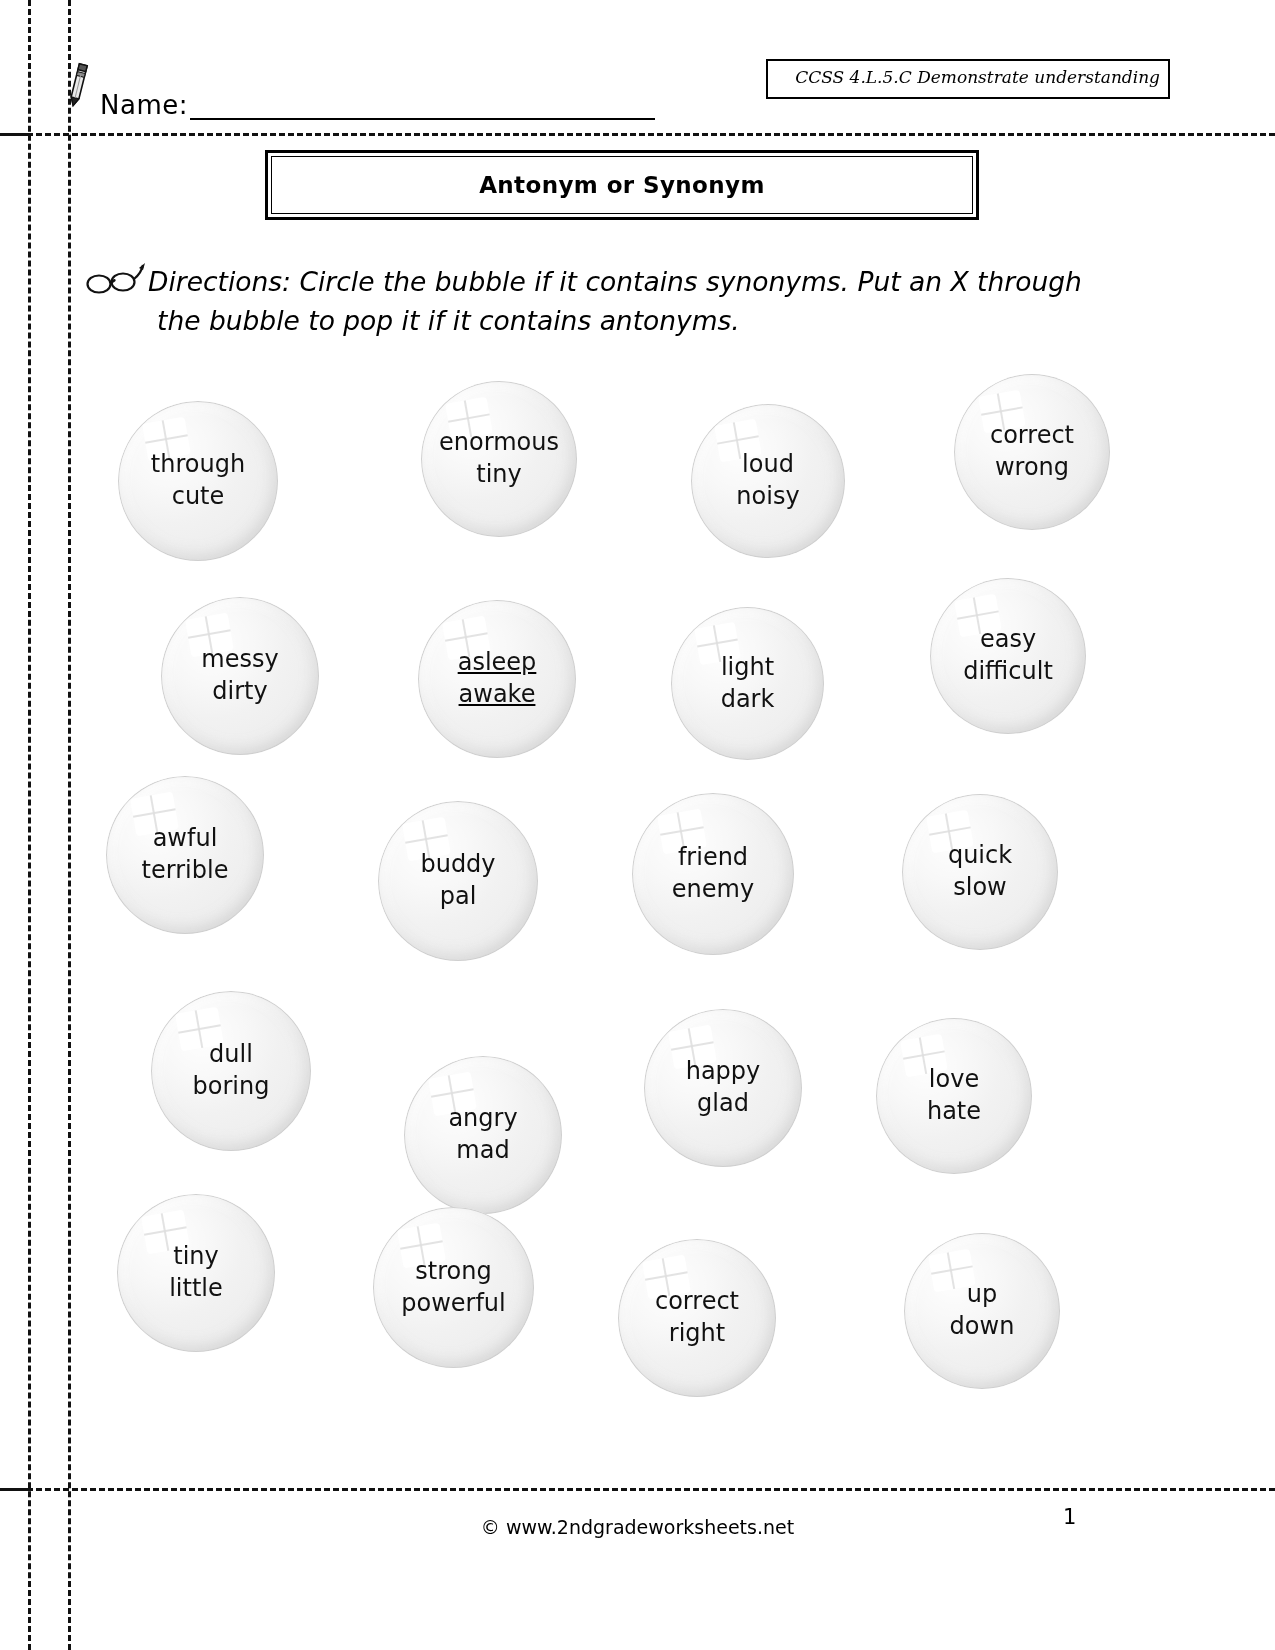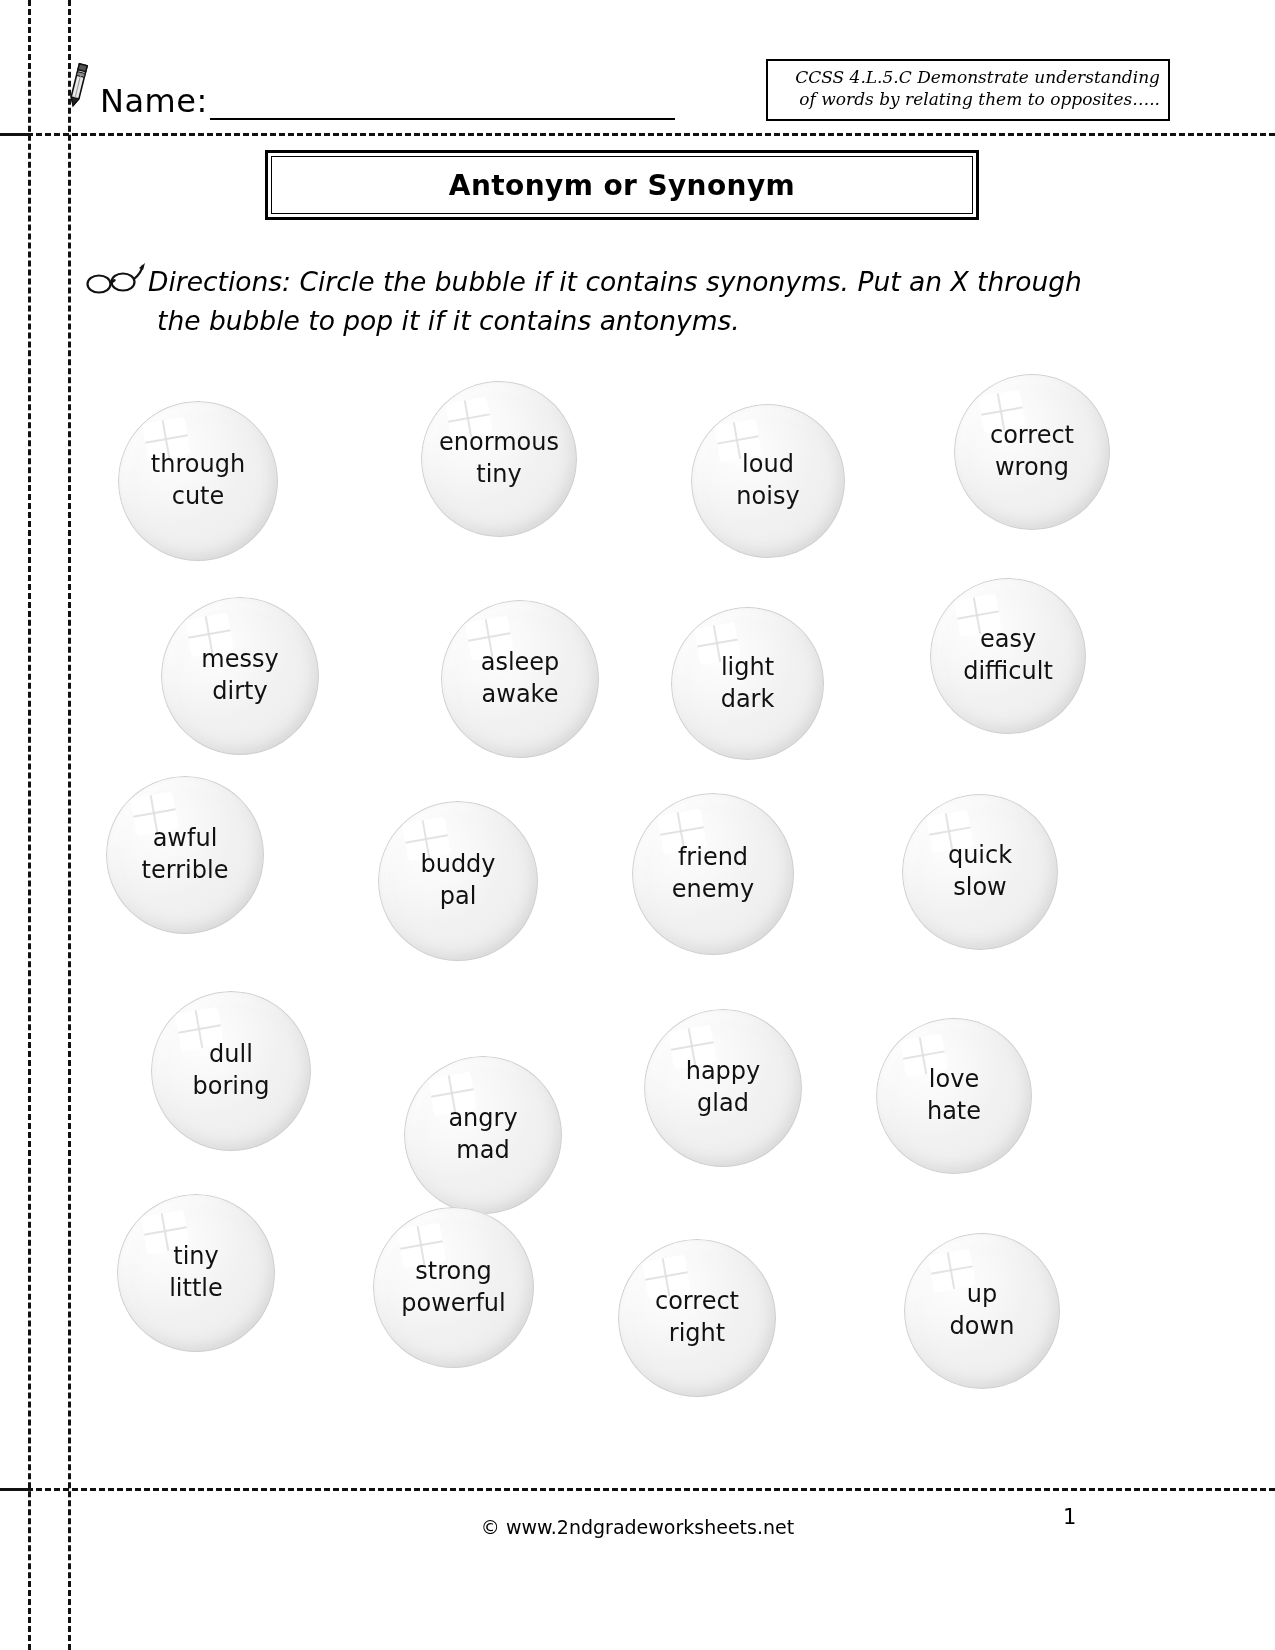--- a/index.html
+++ b/index.html
@@ -55,21 +55,21 @@
     align-items: flex-end;
   }
   .pencil {
     width: 34px;
     height: 60px;
     position: relative;
     margin-right: 6px;
   }
   .name-label {
     font-family: "DejaVu Sans", sans-serif;
-    font-size: 32px;
+    font-size: 26px;
     letter-spacing: 0.5px;
     white-space: nowrap;
   }
   .name-line {
     display: inline-block;
     border-bottom: 2px solid #000;
     width: 465px;
     height: 20px;
     margin-left: 2px;
   }
@@ -107,21 +107,21 @@
     left: 3px;
     top: 3px;
     right: 3px;
     bottom: 3px;
     border: 1px solid #000;
     display: flex;
     align-items: center;
     justify-content: center;
   }
   .title-text {
-    font-size: 28px;
+    font-size: 23px;
     font-weight: bold;
     letter-spacing: 0.4px;
   }
 
   
   .glasses {
     position: absolute;
     left: 86px;
     top: 262px;
     width: 60px;
@@ -227,21 +227,20 @@
         <line x1="17" y1="14" x2="17" y2="38" stroke="#999" stroke-width="1"></line>
       </g>
     </svg>
   </span>
   <span class="name-label">Name:</span>
   <span class="name-line"></span>
 </div>
 
 <div class="ccss-box">
   <div>CCSS 4.L.5.C Demonstrate understanding</div>
-  <div>of words by relating them to opposites…..</div>
 </div>
 
 <div class="title-outer">
   <div class="title-inner">
     <span class="title-text">Antonym or Synonym</span>
   </div>
 </div>
 
 <span class="glasses">
   <svg width="60" height="38" viewBox="0 0 60 38">
@@ -288,21 +287,21 @@
   </span>
 </div>
 
 <div class="bubble" style="left:161px; top:597px; width:158px; height:158px;">
   <span class="shine"></span>
   <span class="words">
     <span>messy</span><br>
     <span>dirty</span>
   </span>
 </div>
-<div class="bubble" style="left:441px; top:600px; width:158px; height:158px;">
+<div class="bubble" style="left:418px; top:600px; width:158px; height:158px;text-decoration:underline;">
   <span class="shine"></span>
   <span class="words">
     <span>asleep</span><br>
     <span>awake</span>
   </span>
 </div>
 <div class="bubble" style="left:671px; top:607px; width:153px; height:153px;">
   <span class="shine"></span>
   <span class="words">
     <span>light</span><br>

